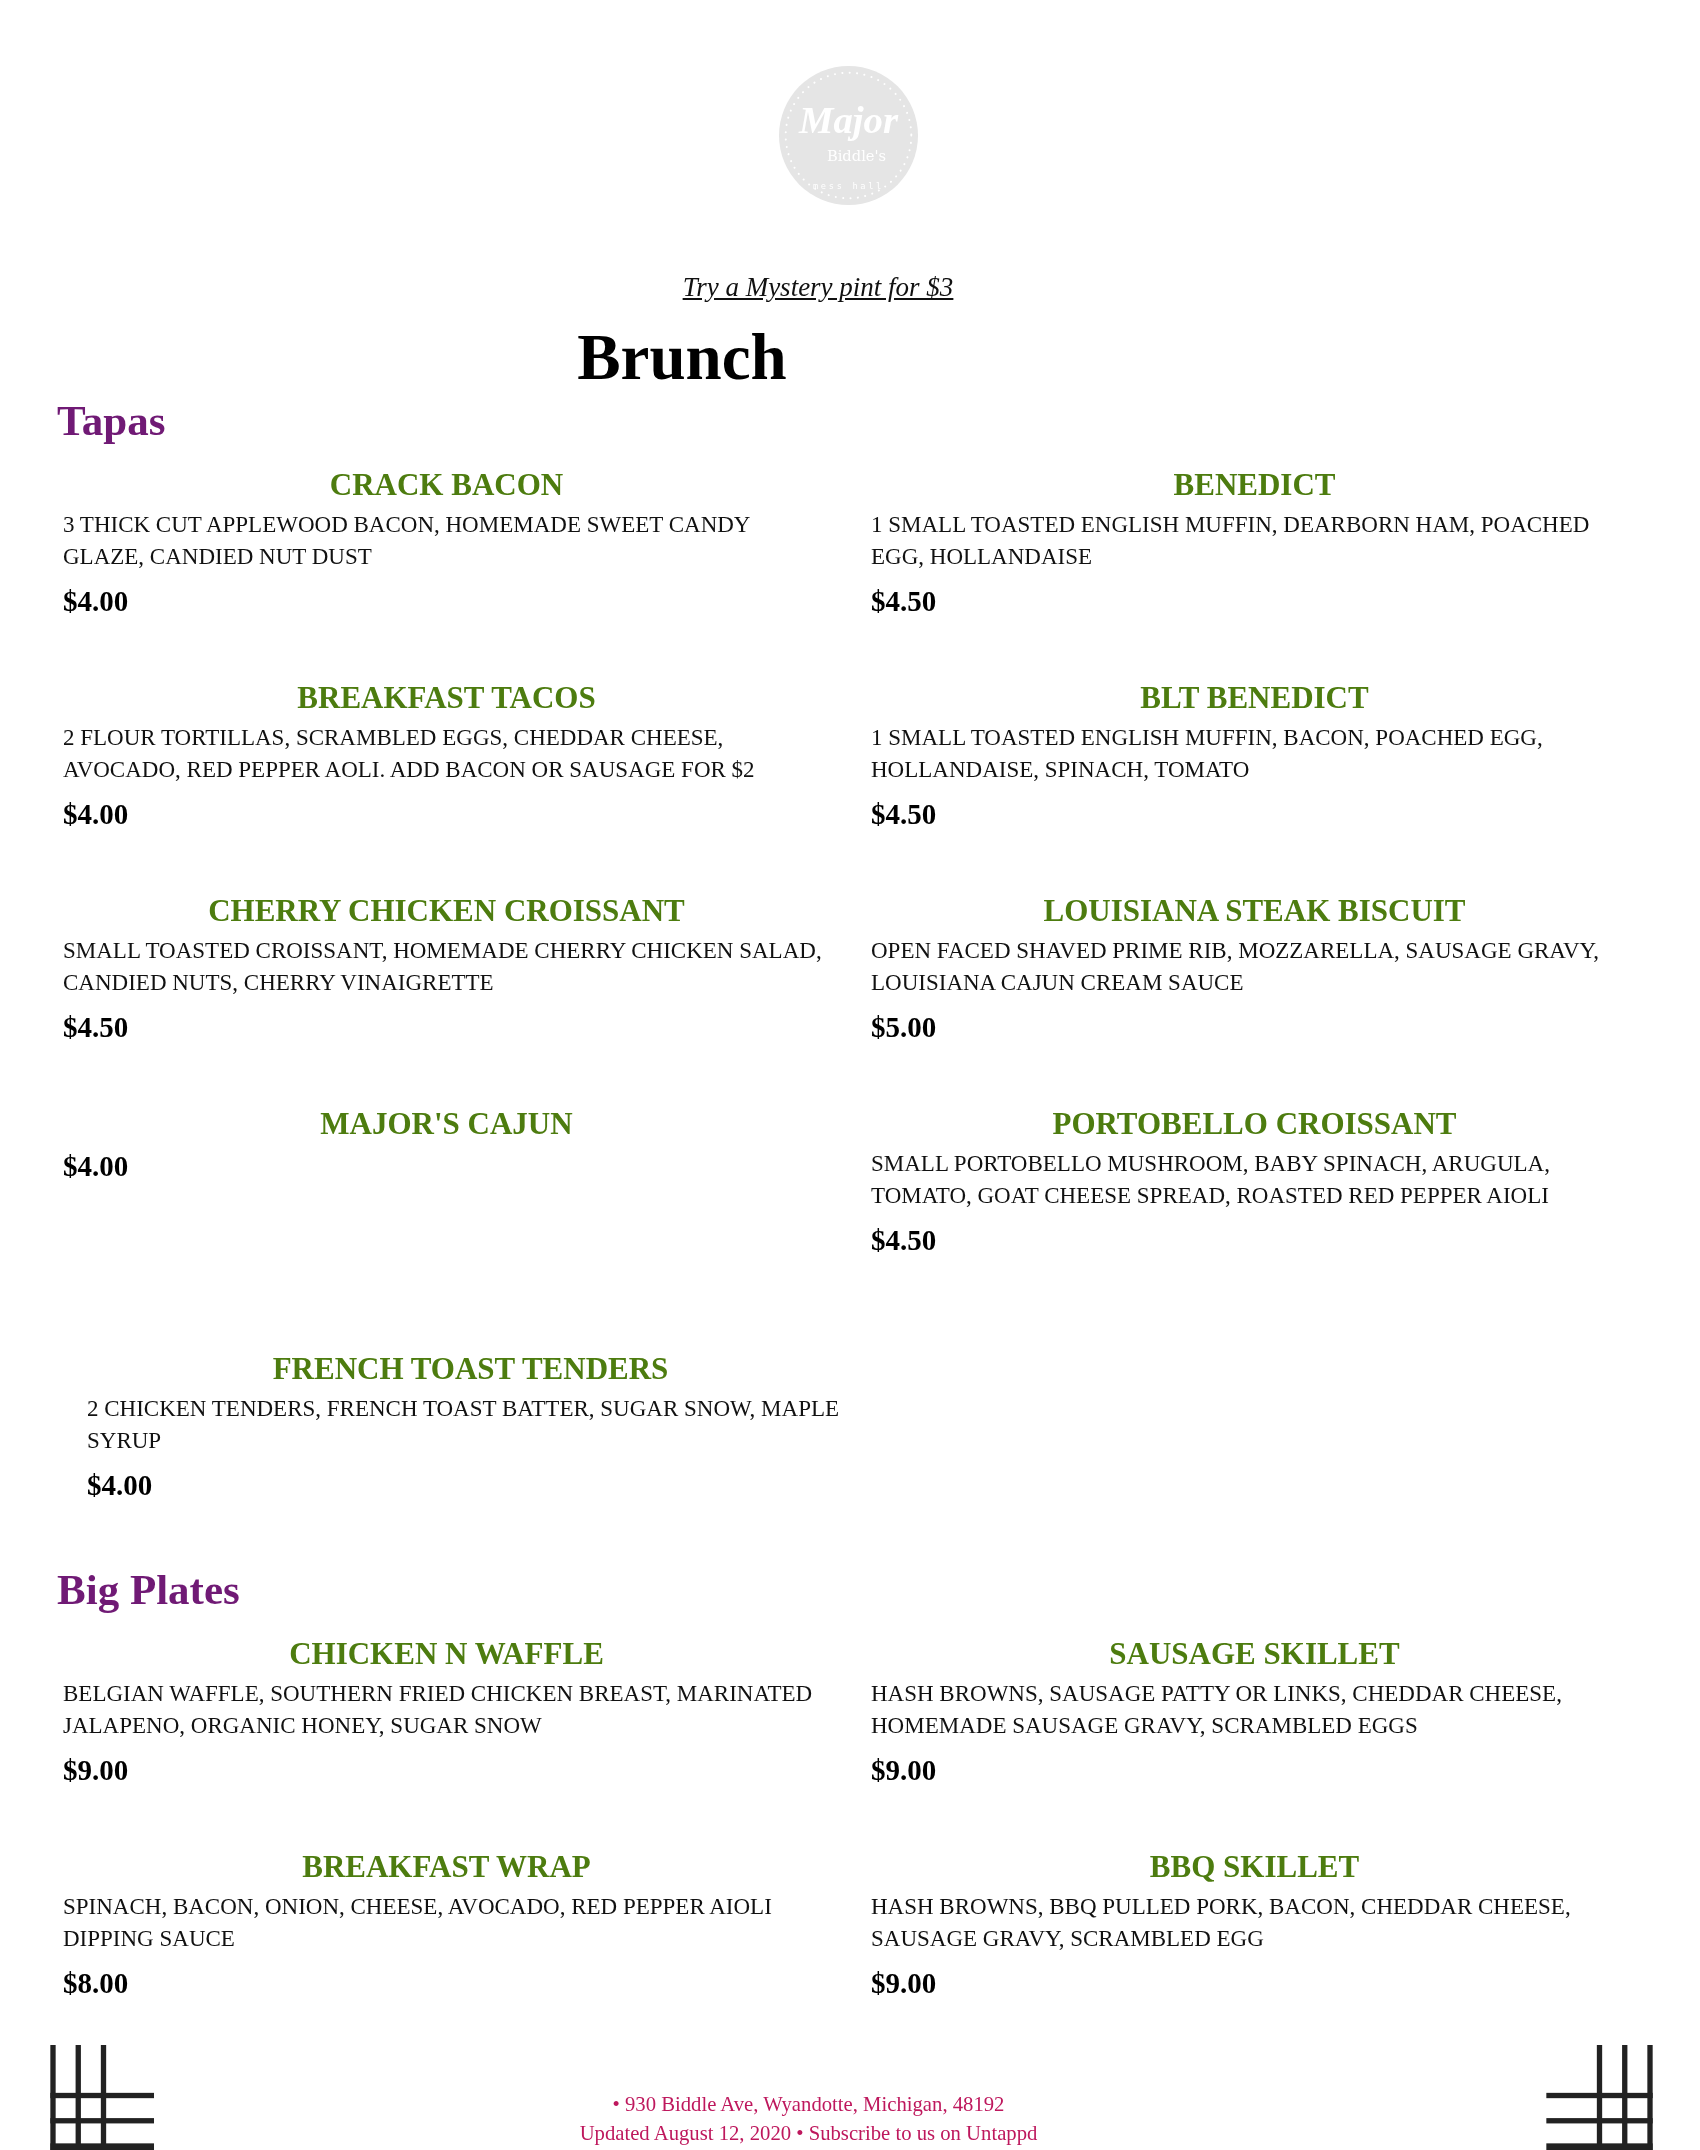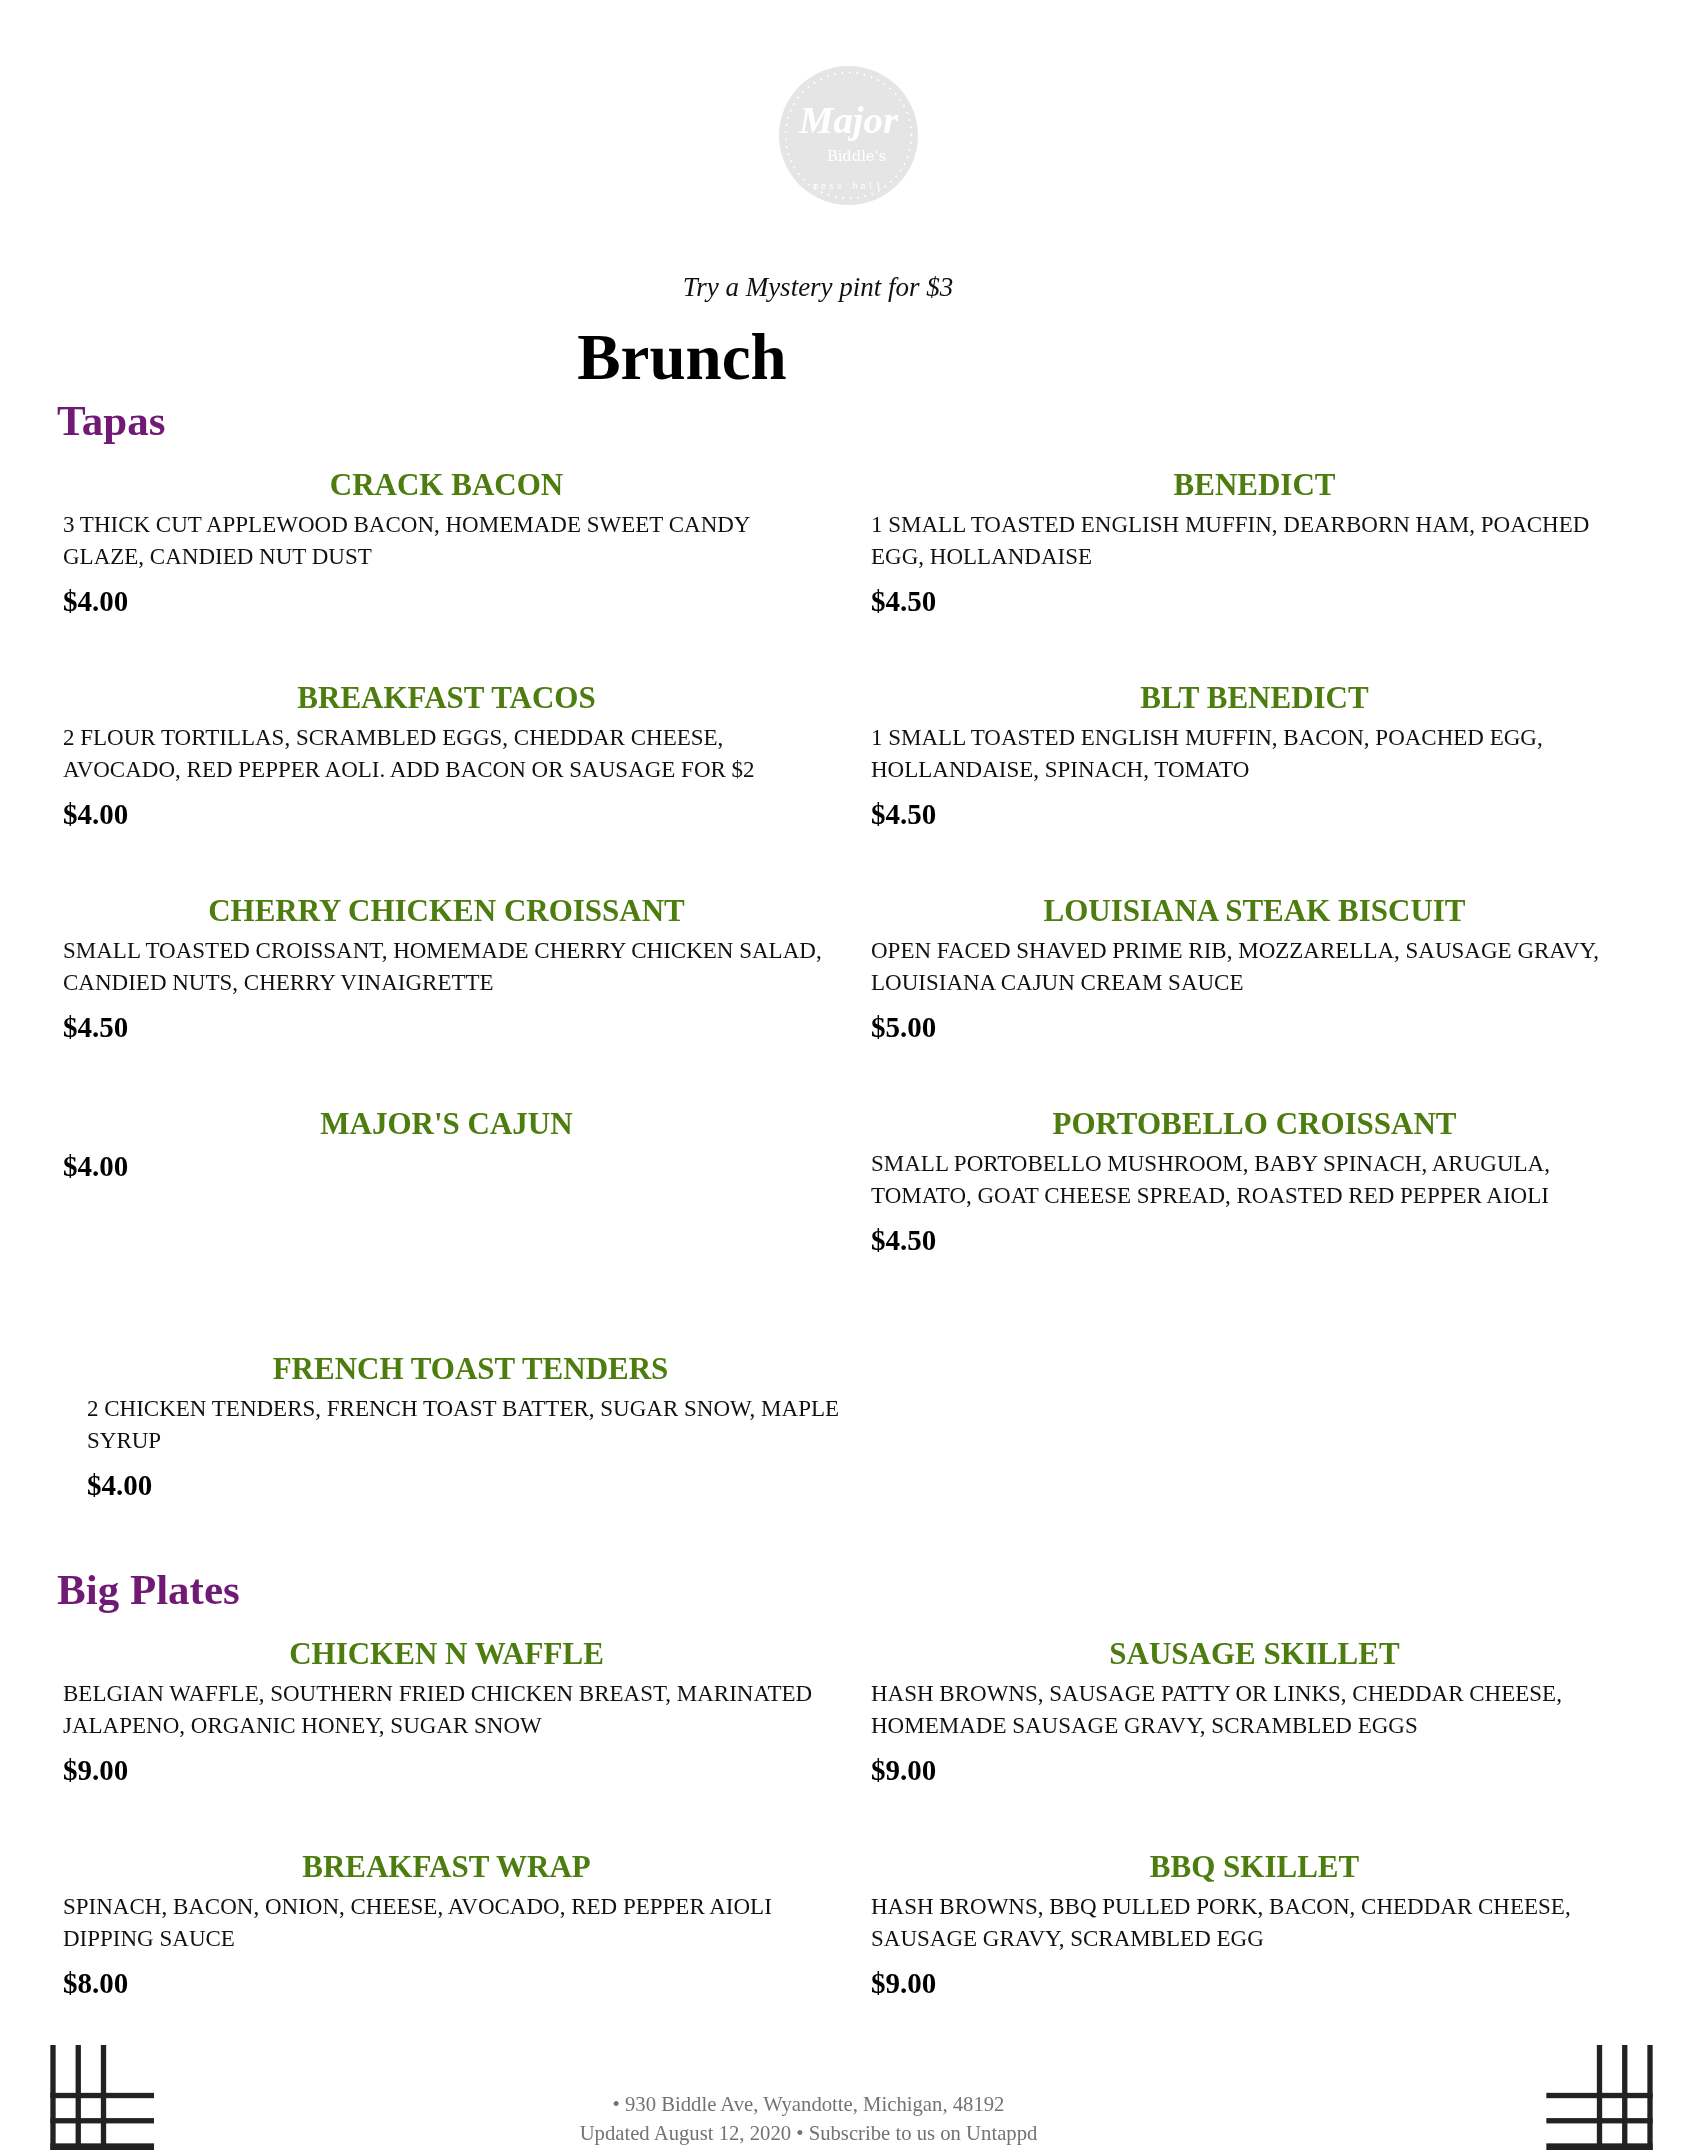--- a/index.html
+++ b/index.html
@@ -7,21 +7,21 @@
       width: 1700px; height: 2151px; position: relative; overflow: hidden;
       font-family: "DejaVu Serif", "Liberation Serif", serif; color: #111;
     }
     .logo {
       position: absolute; left: 779px; top: 66px; width: 139px; height: 139px;
       border-radius: 50%; background: #e5e5e5;
     }
     .logo svg { position: absolute; left: 0; top: 0; }
     .tagline {
       position: absolute; left: 0; width: 1636px; top: 272px; text-align: center;
-      font-family: "Liberation Serif", serif; font-style: italic; font-size: 27px; color: #111;
+      font-family: "Liberation Serif", serif; font-style: italic; font-size: 27px; color: #111; text-decoration: underline;
     }
     .page-title {
       position: absolute; left: 0; width: 1364px; top: 325px; text-align: center;
       font-family: "Liberation Serif", serif; font-weight: bold; font-size: 65px; line-height: 1; color: #000;
     }
     .section-title {
       position: absolute; left: 57px;
       font-family: "Liberation Serif", serif; font-weight: bold; font-size: 43px; line-height: 1; color: #701a75;
     }
     .item { position: absolute; width: 767px; }
@@ -33,21 +33,21 @@
       margin-top: 9.3px;
       font-family: "Liberation Serif", serif; font-size: 23px; line-height: 32px; color: #111;
       text-transform: uppercase;
     }
     .item-price {
       margin-top: 13.3px;
       font-family: "Liberation Serif", serif; font-weight: bold; font-size: 29px; line-height: 1; color: #000;
     }
     .footer {
       position: absolute; left: 0; width: 1617px; top: 2090px; text-align: center;
-      font-family: "Liberation Serif", serif; font-size: 20.7px; line-height: 29px; color: #737373;
+      font-family: "Liberation Serif", serif; font-size: 20.7px; line-height: 29px; color: #be185d;
     }
     .corner { position: absolute; top: 2045px; }
     .corner-left { left: 50px; }
     .corner-right { left: 1546px; }
   </style>
 </head>
 <body>
 
 <div class="logo">
   <svg width="139" height="139" viewBox="0 0 208 208">

